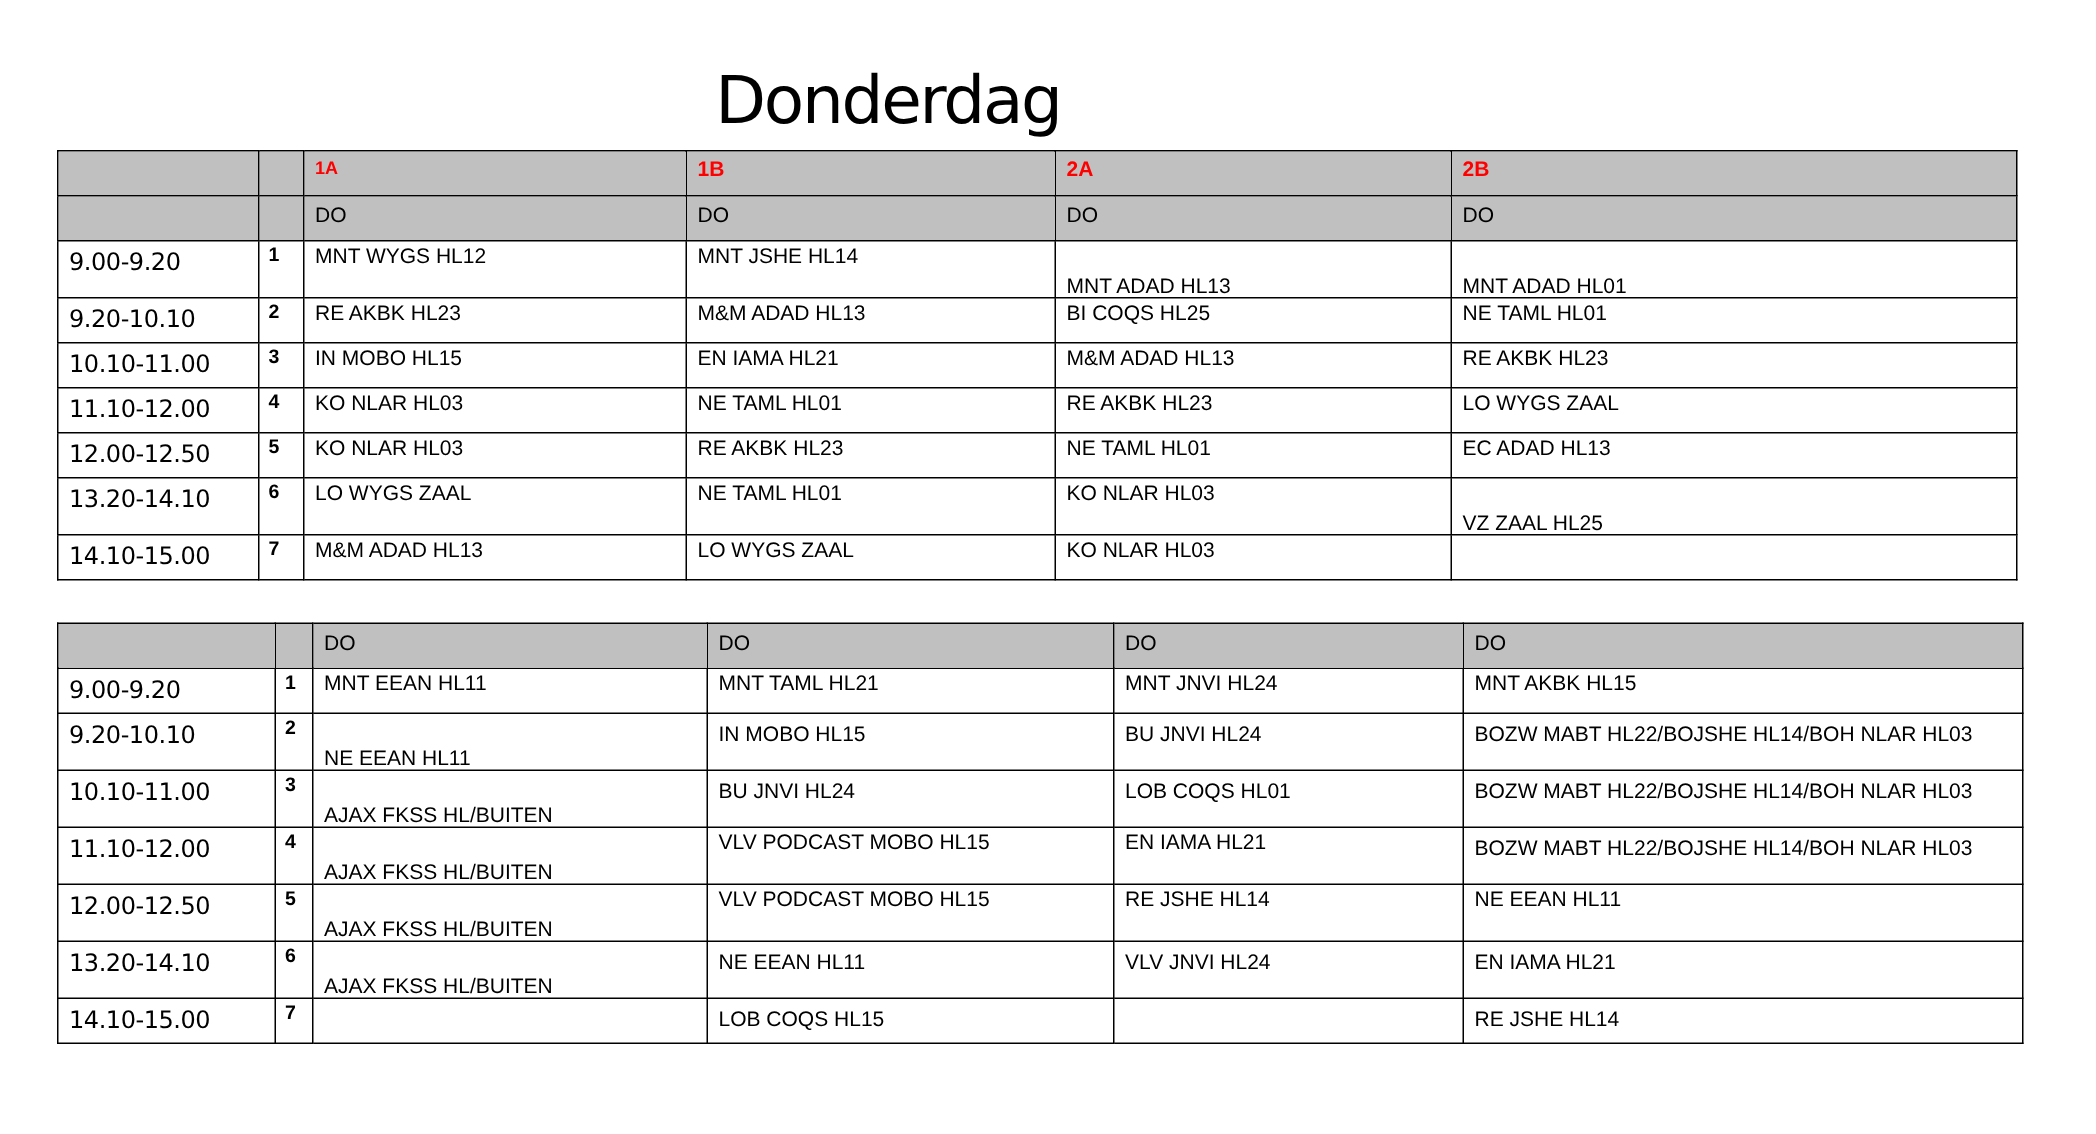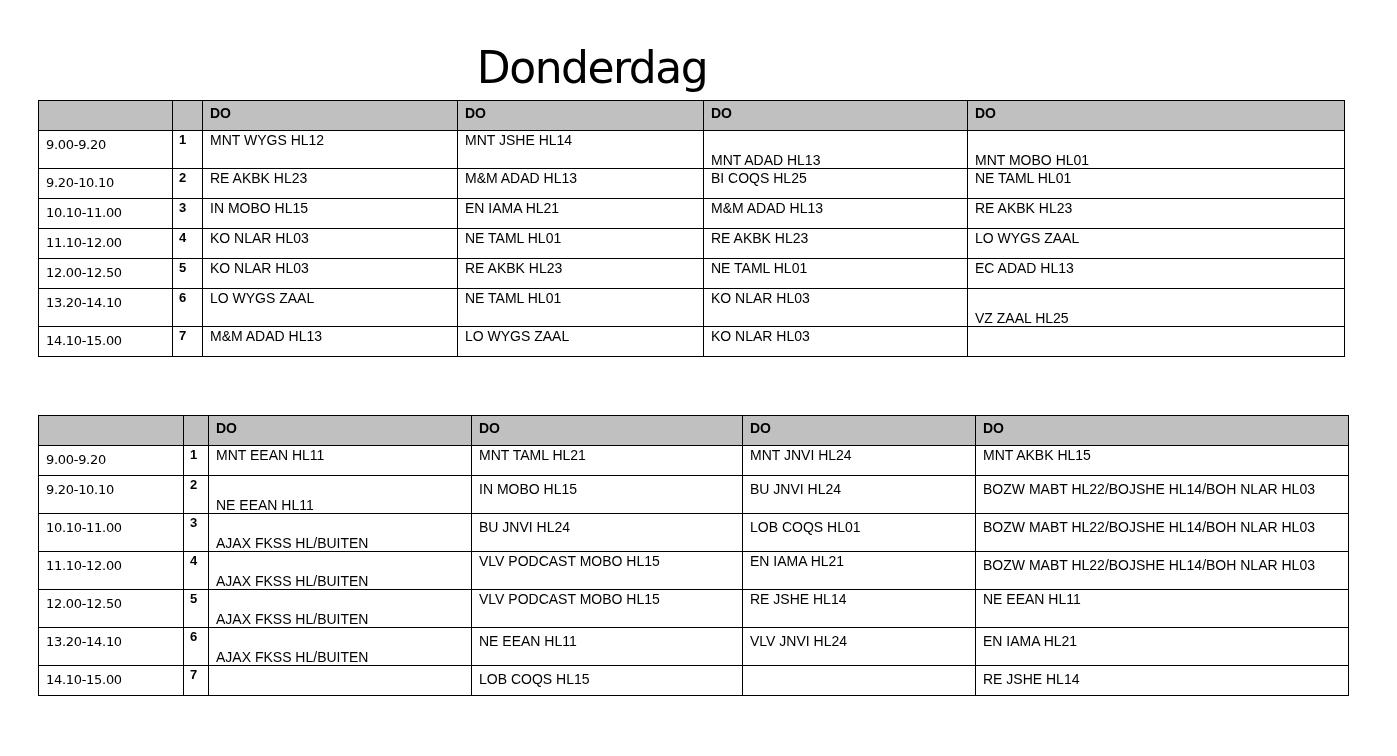--- a/index.html
+++ b/index.html
@@ -3,42 +3,58 @@
 <meta charset="utf-8">
 <style>
   html, body { margin: 0; padding: 0; background: #ffffff; }
   body { width: 1397px; height: 756px; position: relative; overflow: hidden; font-family: "Liberation Sans", sans-serif; color: #000; }
   .title { position: absolute; left: 0; width: 1184px; top: 38px; text-align: center; font-family: "DejaVu Sans", sans-serif; font-size: 44px; line-height: 60px; letter-spacing: -1.5px; }
   table.sched { position: absolute; border-collapse: collapse; table-layout: fixed; }
   table.sched td { border: 1px solid #000; padding: 0; height: 29px; vertical-align: top; position: relative; font-size: 14px; line-height: 16px; }
   td.hdr { background: #c0c0c0; }
   .cls { color: #ff0000; font-weight: bold; padding: 3px 0 0 7px; display: block; }
   .cls.small { font-size: 12px; }
-  .do { font-weight: bold; padding: 4px 0 0 7px; display: block; }
-  .time { font-family: "DejaVu Sans", sans-serif; font-size: 13px; padding: 6px 0 0 7px; display: block; letter-spacing: -0.3px; }
+  .do { font-weight: normal; padding: 4px 0 0 7px; display: block; }
+  .time { font-family: "DejaVu Sans", sans-serif; font-size: 16px; padding: 6px 0 0 7px; display: block; letter-spacing: -0.3px; }
   .num { font-weight: bold; font-size: 13px; padding: 1px 0 0 6px; display: block; }
   .cell { display: block; padding: 1px 0 0 7px; white-space: nowrap; }
   .cell.low { padding-top: 21px; }
   .cell.mid { padding-top: 5px; }
 </style>
 </head>
 <body>
 
 <div class="title">Donderdag</div>
 
 <table class="sched" style="left:38px; top:100px; width:1306px;">
   <colgroup>
     <col style="width:134px">
       <col style="width:30px">
       <col style="width:255px">
       <col style="width:246px">
       <col style="width:264px">
       <col style="width:377px">
   </colgroup>
   <tbody>
+      <tr>
+    <td class="hdr"></td>
+    <td class="hdr"></td>
+    <td class="hdr">
+          <span class="cls small">1A</span>
+        </td>
+    <td class="hdr">
+          <span class="cls">1B</span>
+        </td>
+    <td class="hdr">
+          <span class="cls">2A</span>
+        </td>
+    <td class="hdr">
+          <span class="cls">2B</span>
+        </td>
+  </tr>
   <tr>
     <td class="hdr"></td>
     <td class="hdr"></td>
     <td class="hdr">
           <span class="do">DO</span>
         </td>
     <td class="hdr">
           <span class="do">DO</span>
         </td>
     <td class="hdr">
@@ -59,21 +75,21 @@
     <td>
           <span class="cell">MNT WYGS HL12</span>
         </td>
     <td>
           <span class="cell">MNT JSHE HL14</span>
         </td>
     <td>
           <span class="cell low">MNT ADAD HL13</span>
         </td>
     <td>
-          <span class="cell low">MNT MOBO HL01</span>
+          <span class="cell low">MNT ADAD HL01</span>
         </td>
   </tr>
 
   <tr>
     <td>
           <span class="time">9.20-10.10</span>
         </td>
     <td>
           <span class="num">2</span>
         </td>

